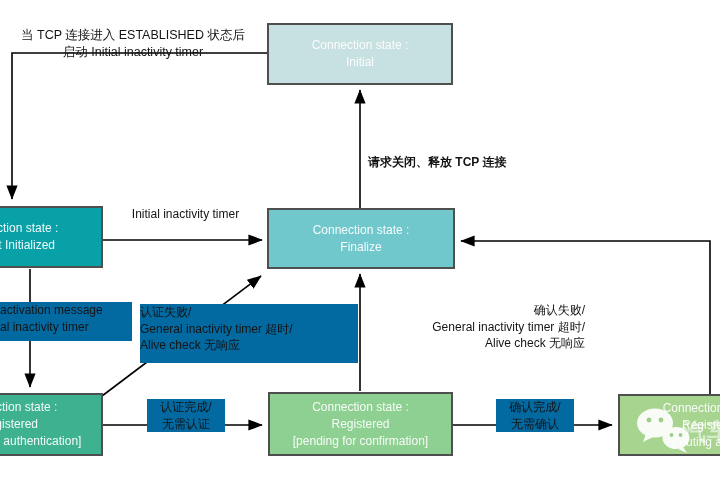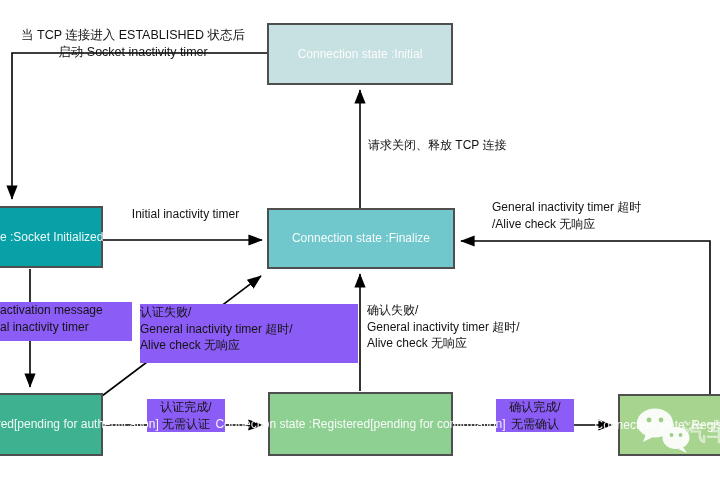--- a/index.html
+++ b/index.html
@@ -3,43 +3,43 @@
 <meta charset="utf-8">
 <style>
   html,body{margin:0;padding:0;background:#fff;}
   .canvas{
     position:relative;width:720px;height:480px;background:#ffffff;
     overflow:hidden;font-family:"Liberation Sans","DejaVu Sans",sans-serif;padding-left:28px;
   }
   .arrows{position:absolute;left:0;top:0;z-index:1;}
   .node{
     position:absolute;z-index:3;border:2px solid #4f4f4f;box-sizing:border-box;
-    display:flex;flex-direction:row;align-items:center;justify-content:center;
+    display:flex;flex-direction:column;align-items:center;justify-content:center;
     color:rgba(255,255,255,0.93);font-size:12px;line-height:17px;text-align:center;
     white-space:nowrap;
   }
   .lbl{
     position:absolute;z-index:2;font-size:12px;line-height:16.5px;color:#141414;
     white-space:nowrap;
   }
-  .lbl.bg{background:#8b5cf6;}
+  .lbl.bg{background:#0369a1;}
   .lbl.center{text-align:center;}
   .n-listen{left:267px;top:23px;width:186px;height:62px;}
   .n-finalize{left:267px;top:208px;width:188px;height:61px;}
   .n-initialized{left:-83px;top:206px;width:186px;height:62px;}
   .n-reg-auth{left:-85px;top:393px;width:188px;height:63px;}
   .n-reg-conf{left:268px;top:392px;width:185px;height:64px;}
   .n-reg-routing{left:618px;top:394px;width:186px;height:62px;}
   .l-established{left:8px;top:27px;width:250px;}
   .l-initial-timeout{left:108px;top:206px;width:155px;}
-  .l-close-release{left:368px;top:137px;width:190px;}
+  .l-close-release{left:368px;top:154px;width:190px;font-weight:bold;}
   .l-general-timeout{left:492px;top:199px;width:210px;}
   .l-activation{left:0px;top:302px;width:132px;padding-bottom:6px;}
   .l-auth-fail{left:140px;top:304px;width:218px;padding-bottom:9px;}
-  .l-confirm-fail{left:367px;top:302px;width:218px;}
+  .l-confirm-fail{left:367px;top:302px;width:218px;text-align:right;}
   .l-auth-done{left:147px;top:399px;width:78px;}
   .l-confirm-done{left:496px;top:399px;width:78px;}
   .watermark{position:absolute;z-index:4;left:636px;top:408px;width:90px;height:52px;}
   .wm-text{
     position:absolute;left:46px;top:8px;font-size:24px;font-weight:bold;
     color:rgba(255,255,255,0.55);letter-spacing:1px;white-space:nowrap;
   }
 </style>
 </head>
 <body>
@@ -60,35 +60,31 @@
       <line x1="30" y1="269" x2="30" y2="387" marker-end="url(#ah)"></line>
       <line x1="102" y1="396" x2="261" y2="276" marker-end="url(#ah)"></line>
       <line x1="360" y1="391" x2="360" y2="274" marker-end="url(#ah)"></line>
       <line x1="103" y1="425" x2="262" y2="425" marker-end="url(#ah)"></line>
       <line x1="453" y1="425" x2="612" y2="425" marker-end="url(#ah)"></line>
     </g>
   </svg>
 
   <div class="lbl center l-established" style="font-size:12.5px">
     <div>当 TCP 连接进入 ESTABLISHED 状态后</div>
-    <div>启动 Socket inactivity timer</div>
+    <div>启动 Initial inactivity timer</div>
   </div>
 
   <div class="lbl center l-initial-timeout">
     <div>Initial inactivity timer</div>
   </div>
 
   <div class="lbl l-close-release">
     <div>请求关闭、释放 TCP 连接</div>
   </div>
 
-  <div class="lbl l-general-timeout">
-    <div>General inactivity timer 超时</div>
-    <div>/Alive check 无响应</div>
-  </div>
 
   <div class="lbl bg l-activation">
     <div>activation message</div>
     <div>al inactivity timer</div>
   </div>
 
   <div class="lbl bg l-auth-fail">
     <div>认证失败/</div>
     <div>General inactivity timer 超时/</div>
     <div>Alive check 无响应</div>

